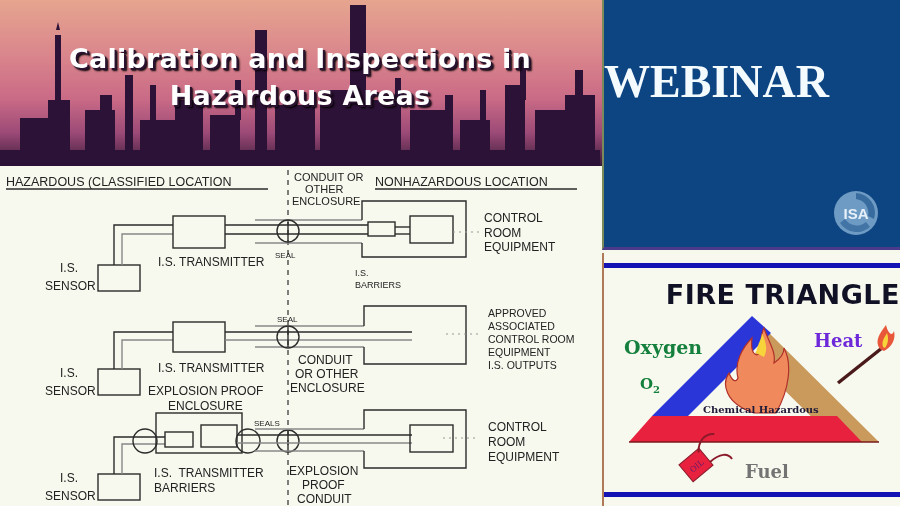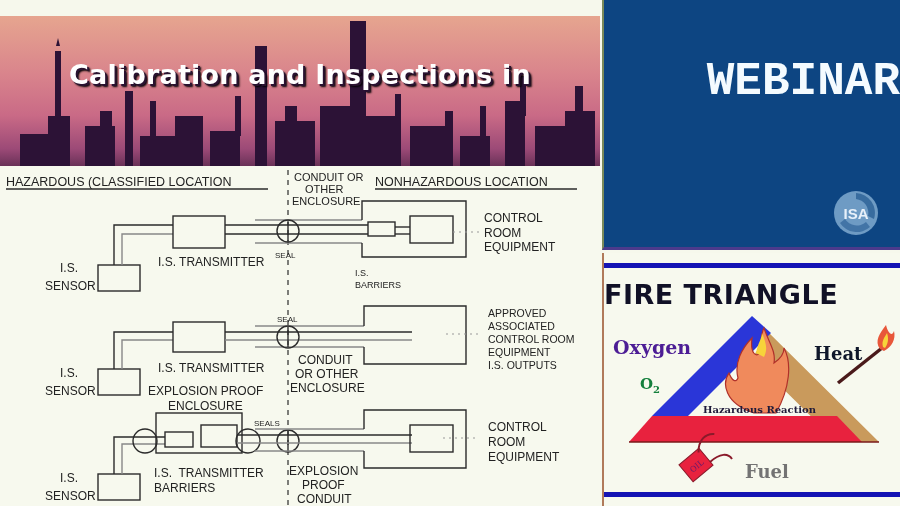--- a/index.html
+++ b/index.html
@@ -1,33 +1,33 @@
 <!DOCTYPE html>
 <html><head>
 <meta charset="utf-8">
 <style>
   html, body { margin:0; padding:0; }
   body { width:900px; height:506px; overflow:hidden; background:#f6f8ec; position:relative; font-family:"Liberation Sans", sans-serif; }
-  .hero { position:absolute; left:0; top:16px; width:600px; height:166px; overflow:hidden;
-    background: linear-gradient(180deg, #e6a58f 0%, #d9848c 35%, #c96a86 60%, #9c4a77 80%, #3a1a3a 100%); }
+  .hero { position:absolute; left:0; top:0; width:600px; height:166px; overflow:hidden;
+    background: linear-gradient(180deg, #e6a58f 0%, #d9848c 35%, #c96a86 60%, #9c4a77 80%, #3a1a3a 100%); padding-left: 44px; }
   .hero svg { position:absolute; left:0; top:0; }
   .hero-title { position:absolute; left:0; top:40px; width:600px; text-align:center; color:#fff;
     font-family:"DejaVu Sans", sans-serif; font-weight:bold; font-size:27px; line-height:37px;
     text-shadow: 2px 2px 0 #2a1230, 3px 3px 2px #000; letter-spacing:0.2px; }
   .diagram { position:absolute; left:0; top:166px; width:600px; height:340px; background:#f7f9ee; }
   .diagram svg text { font-family:"Liberation Sans", sans-serif; fill:#222; }
   .webinar { position:absolute; left:602px; top:0; width:298px; height:250px; background:#0d4582;
     border-bottom:3px solid #4b3a8c; border-left:2px solid #7a8a5a; box-sizing:border-box; }
-  .webinar-text { position:absolute; left:0; top:48px; width:100%; text-align:right; color:#f4fbff;
-    font-family:Liberation Mono, monospace; font-weight:bold; font-size:46px; line-height:68px; }
+  .webinar-text { position:absolute; left:0; top:48px; width:100%; text-align:left; color:#f4fbff;
+    font-family:Liberation Serif, serif; font-weight:bold; font-size:46px; line-height:68px; }
   .isa-logo { position:absolute; left:228px; top:189px; width:48px; height:48px; }
   .fire { position:absolute; left:602px; top:253px; width:298px; height:253px; background:#f7f9ee;
     border-left:2px solid #b07a5a; box-sizing:border-box; }
   .fire .bar { position:absolute; left:0; width:100%; height:5px; background:#1414b4; }
-  .fire-title { position:absolute; left:0; top:26px; width:100%; text-align:left; color:#111126;
+  .fire-title { position:absolute; left:0; top:26px; width:100%; text-align:right; color:#111126;
     font-family:"DejaVu Sans", sans-serif; font-weight:bold; font-size:27px; letter-spacing:0.5px; }
   .fire svg { position:absolute; left:0; top:0; }
   .lbl { position:absolute; font-family:"DejaVu Serif", serif; font-weight:bold; }
 </style>
 </head>
 <body>
 
 <div class="hero">
   <svg width="600" height="166">
     <g fill="#2c1236">
@@ -57,20 +57,21 @@
       <rect x="480" y="90" width="6" height="40"></rect>
       <rect x="505" y="85" width="20" height="70"></rect>
       <rect x="520" y="60" width="6" height="40"></rect>
       <rect x="535" y="110" width="30" height="45"></rect>
       <rect x="565" y="95" width="30" height="60"></rect>
       <rect x="575" y="70" width="8" height="35"></rect>
     </g>
   </svg>
   <div class="hero-title">
     <div>Calibration and Inspections in</div>
+    <div>Hazardous Areas</div>
   </div>
 </div>
 
 <div class="diagram">
   <svg width="600" height="340" viewBox="0 166 600 340">
     <g stroke="#2b2b2b" stroke-width="1.4" fill="none">
 
       <line x1="288" y1="170" x2="288" y2="506" stroke-dasharray="5,5" stroke-width="1.2"></line>
 
       <line x1="6" y1="189" x2="268" y2="189"></line>
@@ -214,19 +215,19 @@
       <path d="M279,94 C277,88 281,84 283,80 C285,86 284,91 281,95 Z" fill="#f7d43a"></path>
     </g>
 
     <g transform="translate(92,212) rotate(-40)">
       <rect x="-13" y="-11" width="26" height="22" fill="#e8223e" stroke="#8a1a2a" stroke-width="1"></rect>
       <path d="M10,-8 C18,-18 28,-18 34,-12" stroke="#8a1a2a" stroke-width="2" fill="none"></path>
       <text x="0" y="4" text-anchor="middle" font-family="DejaVu Serif, serif" font-size="8" fill="#6a1a6a">OIL</text>
     </g>
     <path d="M106,209 C116,200 124,200 128,206" stroke="#8a1a2a" stroke-width="2" fill="none"></path>
   </svg>
-  <div class="lbl" style="left:9px;top:83px;font-size:19px;color:#4c1d95">Oxygen</div>
+  <div class="lbl" style="left:20px;top:83px;font-size:19px;color:#15803d">Oxygen</div>
   <div class="lbl" style="left:36px;top:122px;font-size:15px;color:#15803d"><span>O</span><sub style="font-size:10px">2</sub></div>
-  <div class="lbl" style="left:210px;top:90px;font-size:18px;color:#0f172a">Heat</div>
-  <div class="lbl" style="left:99px;top:151px;font-size:10px;color:#1e1a3a">Hazardous Reaction</div>
+  <div class="lbl" style="left:210px;top:77px;font-size:18px;color:#6d28d9">Heat</div>
+  <div class="lbl" style="left:99px;top:151px;font-size:10px;color:#1e1a3a">Chemical Hazardous</div>
   <div class="lbl" style="left:141px;top:208px;font-size:18px;color:#737373">Fuel</div>
   <div class="bar" style="top:239px"></div>
 </div>
 
 </body></html>

